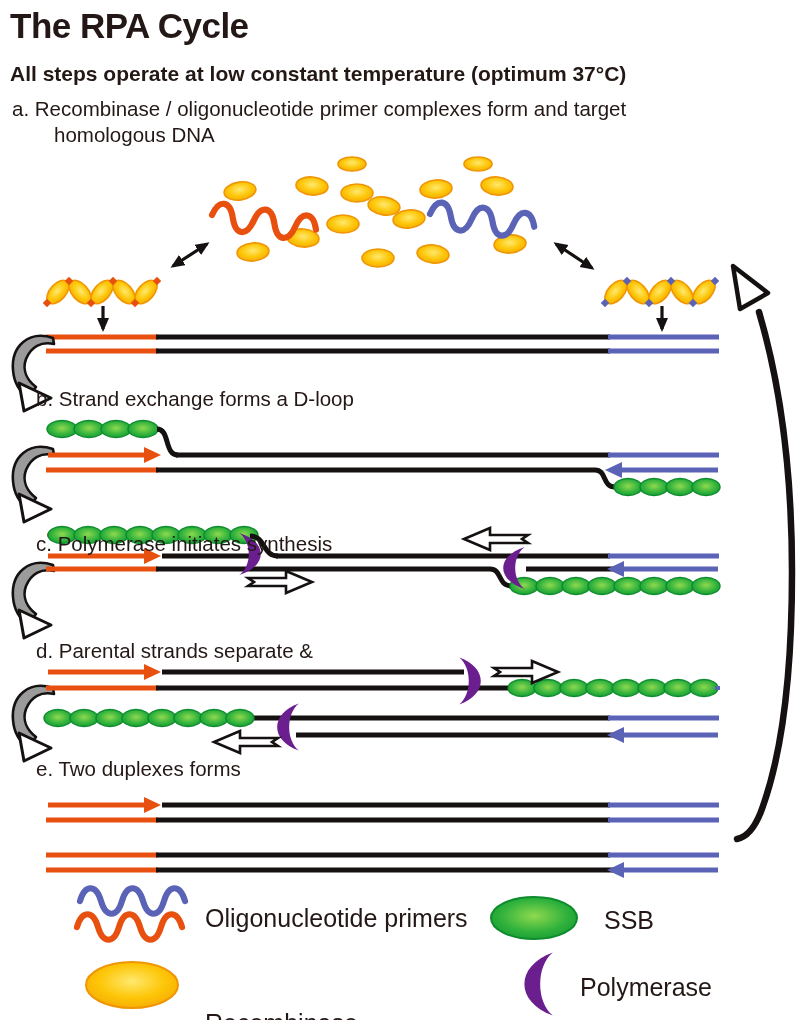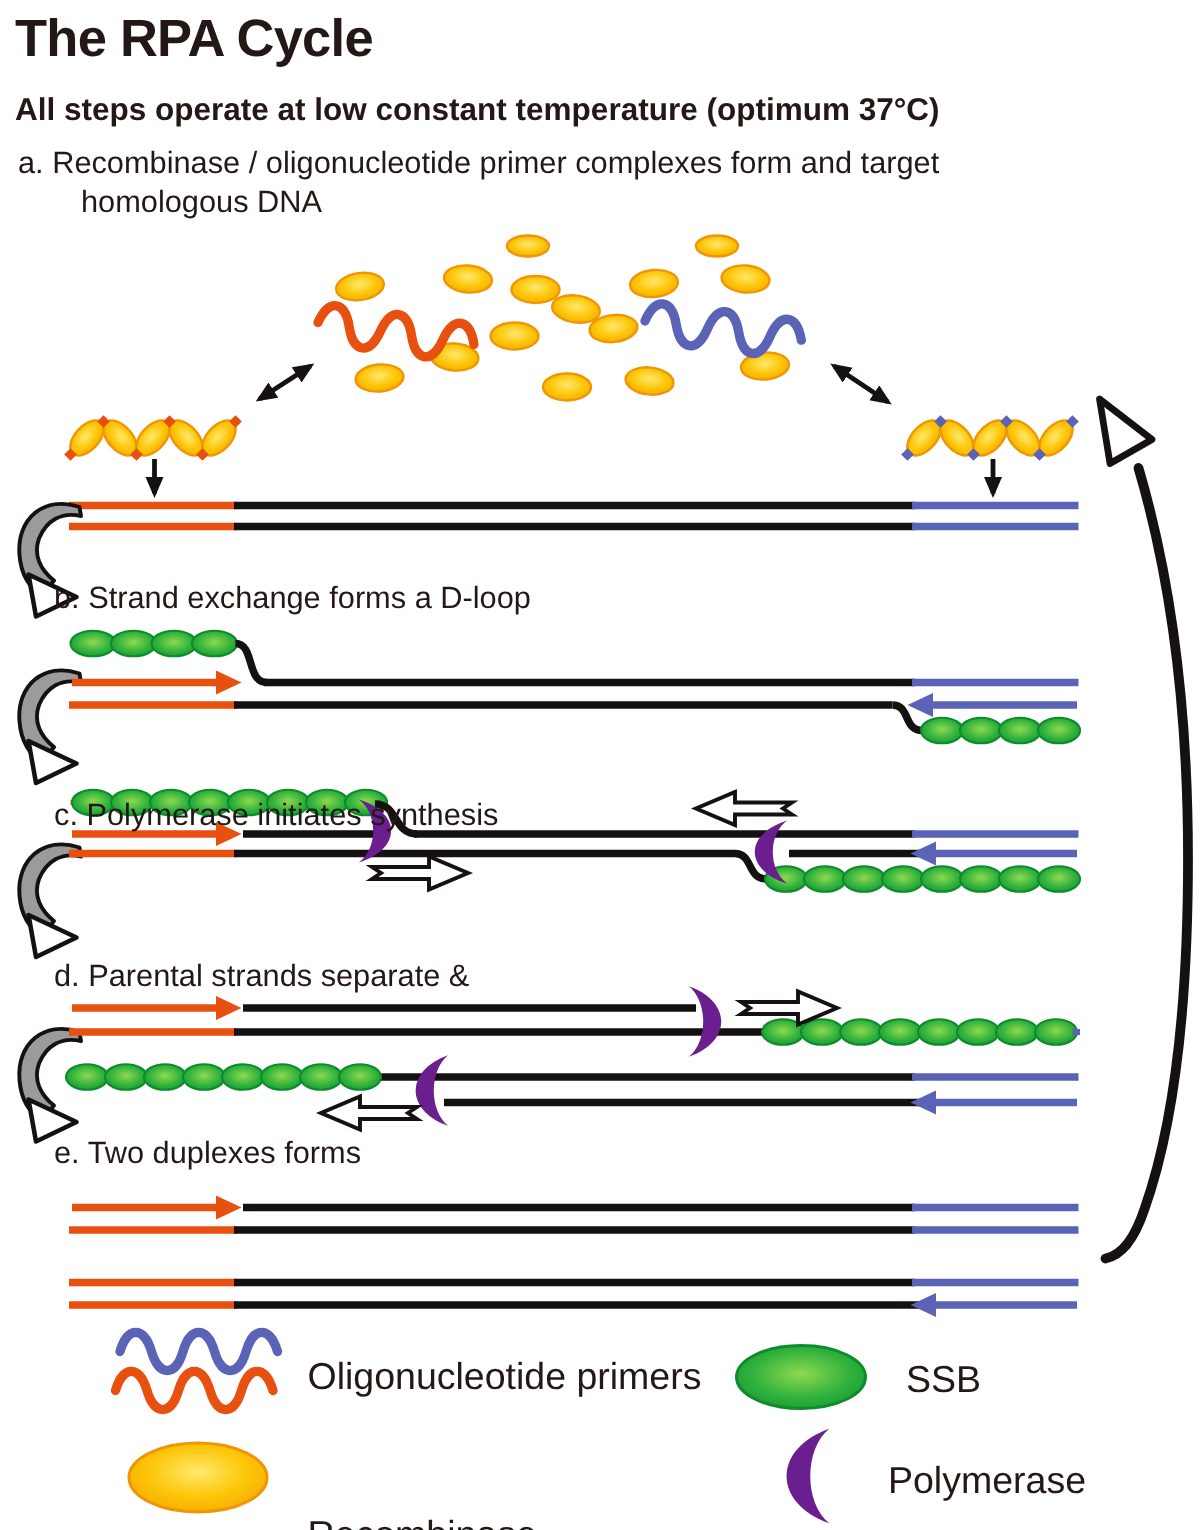--- a/index.html
+++ b/index.html
@@ -267,14 +267,14 @@
   <div class="abs step" style="left:12px;top:97px;text-align:right;">a. Recombinase / oligonucleotide primer complexes form and target</div>
   <div class="abs step" style="left:54px;top:123px;">homologous DNA</div>
   <div class="abs step" style="left:36px;top:387px;">b. Strand exchange forms a D-loop</div>
   <div class="abs step" style="left:36px;top:532px;">c. Polymerase initiates synthesis</div>
   <div class="abs step" style="left:36px;top:599px;margin-top:40px;">d. Parental strands separate &amp;</div>
   <div class="abs step" style="left:36px;top:757px;">e. Two duplexes forms</div>
 
   <div class="abs legend-label" style="left:205px;top:904px;">Oligonucleotide primers</div>
   <div class="abs legend-label" style="left:604px;top:906px;">SSB</div>
   <div class="abs legend-label" style="left:205px;top:973px;margin-top:36px;">Recombinase</div>
-  <div class="abs legend-label" style="left:592px;top:973px;">Polymerase</div>
+  <div class="abs legend-label" style="left:580px;top:973px;">Polymerase</div>
 </div>
 
 </body></html>

